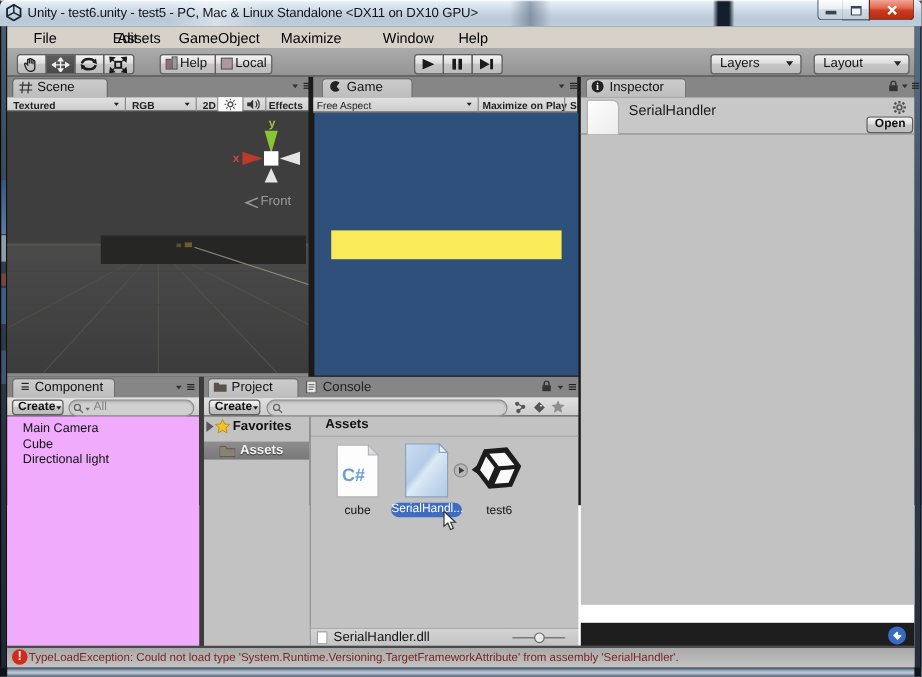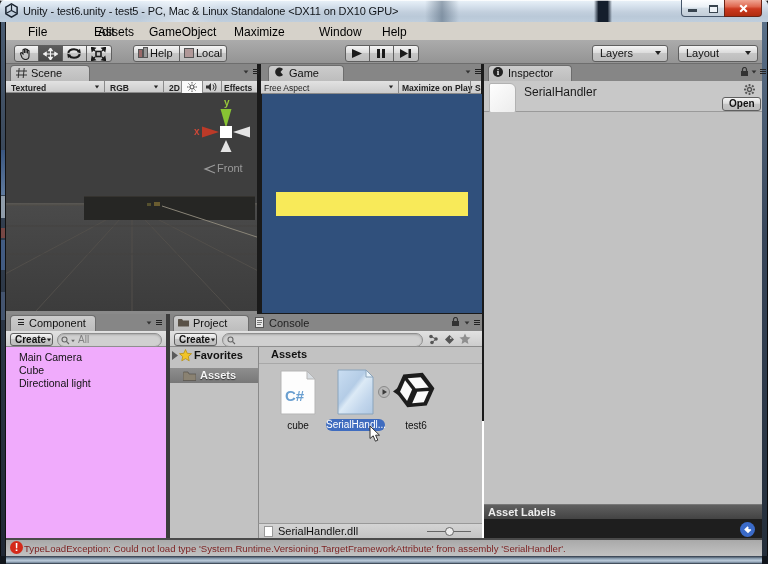--- a/index.html
+++ b/index.html
@@ -277,23 +277,20 @@
         <rect x="7.8" y="7.8" width="2" height="2" transform="rotate(45 8.8 8.8)"></rect>
         <rect x="7.8" y="1.2" width="2" height="2" transform="rotate(-45 8.8 2.2)"></rect>
         <rect x="1.2" y="7.8" width="2" height="2" transform="rotate(-45 2.2 8.8)"></rect>
       </g>
   </svg>
   <div class="abs tbtn" style="left:722px;top:97px;width:39px;height:14px;border-radius:3px;"></div>
   <span class="abs" style="left:729px;top:98px;font-size:10px;font-weight:bold;color:#111;">Open</span>
 
   <div class="abs" style="left:484px;top:112px;width:278px;height:392px;background:#c2c2c2;"></div>
 
-  <div class="abs" style="left:484px;top:504px;width:278px;height:15px;background:linear-gradient(180deg,#606060,#434343);border-top:1px solid #787878;box-sizing:border-box;">
-    <span class="abs" style="left:4px;top:1px;font-size:11px;font-weight:bold;color:#ececec;">Asset Labels</span>
-  </div>
   <div class="abs" style="left:484px;top:519px;width:278px;height:21px;background:#1e1e1e;">
     <div class="abs" style="left:256px;top:3px;width:15px;height:15px;border-radius:50%;background:#3a6ac8;">
       <svg width="15" height="15" viewBox="0 0 15 15">
           <path d="M4.2 7.5 L7.5 4.2 L11.3 8 L8 11.3 Z" fill="#fff"></path>
           <circle cx="9.3" cy="6.2" r="1" fill="#3a6ac8"></circle>
         </svg>
     </div>
   </div>
 
   <div class="abs" style="left:6px;top:311px;width:251px;height:3px;background:#8a8a8a;"></div>

